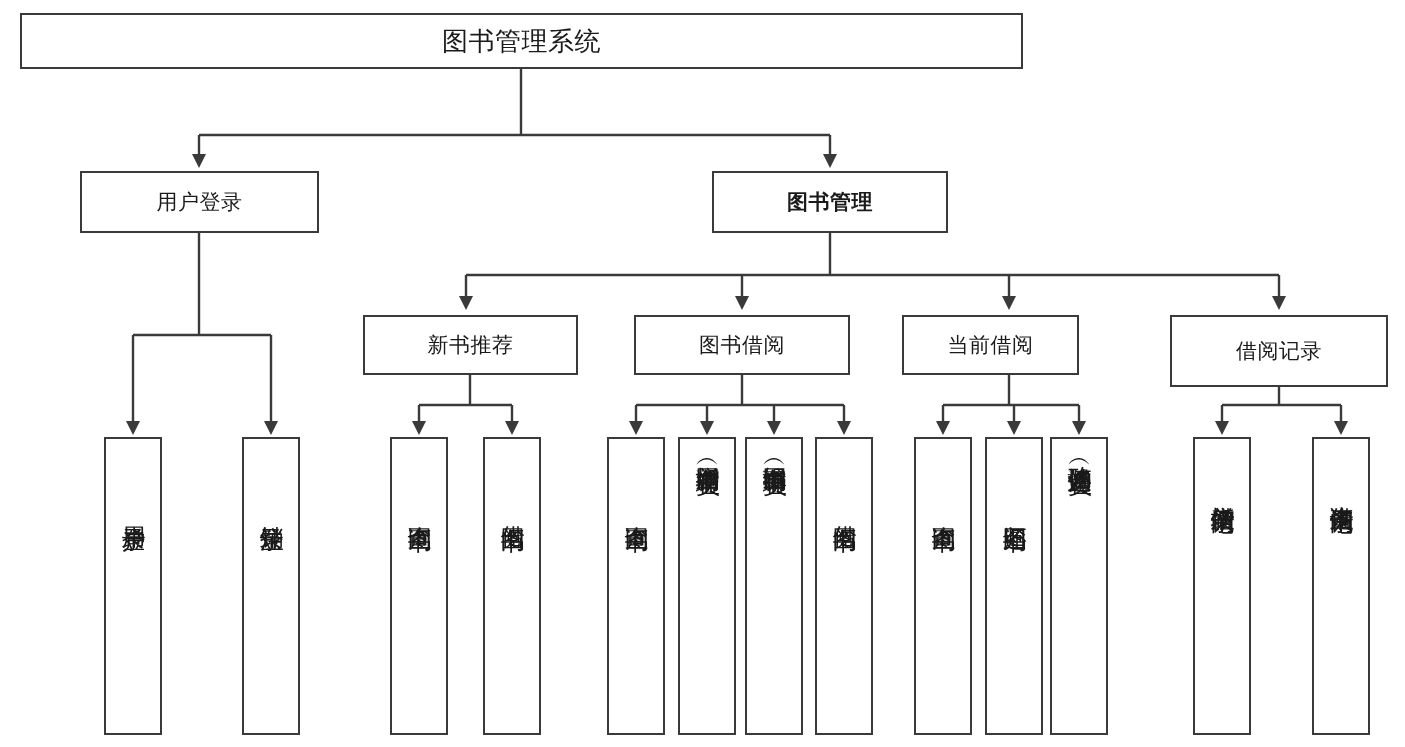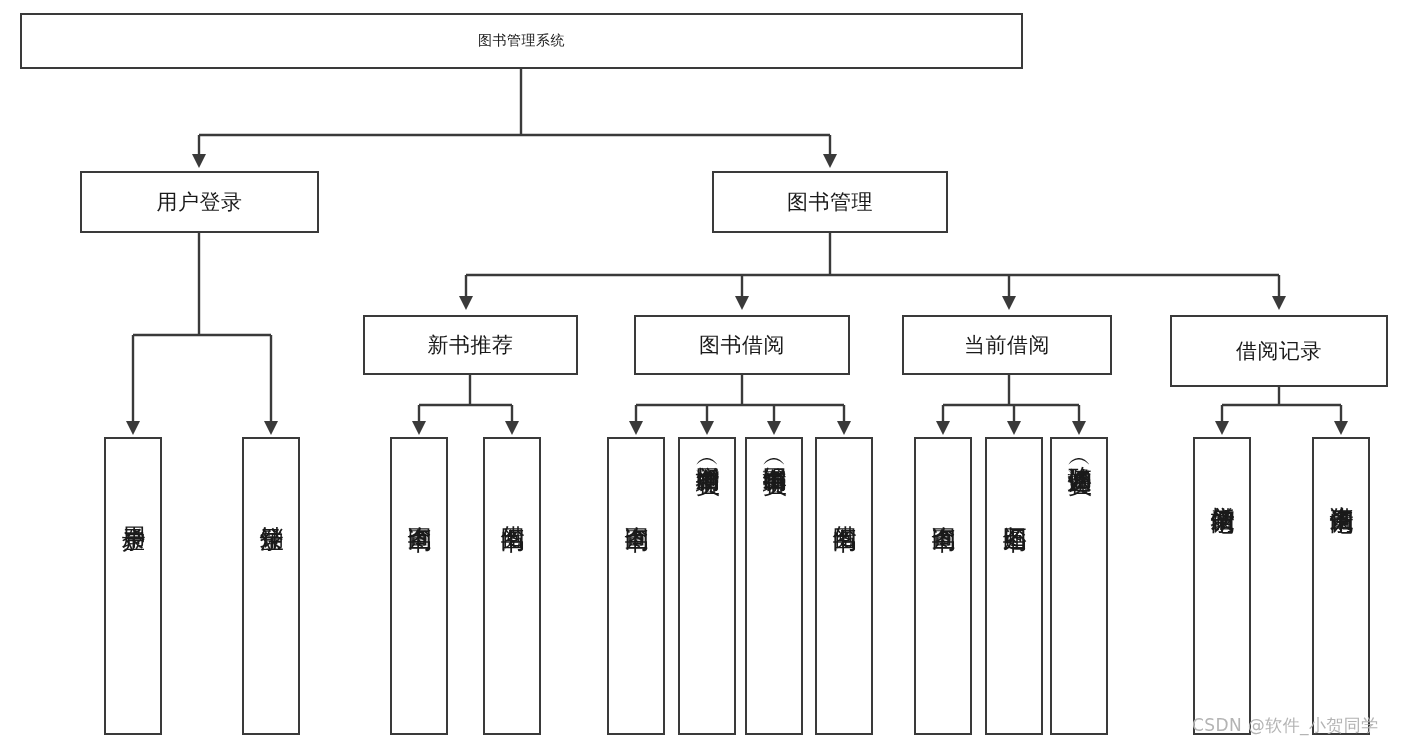--- a/index.html
+++ b/index.html
@@ -41,22 +41,21 @@
     display: block;
     text-align: center;
     line-height: 1.0;
     white-space: nowrap;
   }
   .node.horizontal .label {
     font-size: 21px;
     letter-spacing: 0.5px;
   }
   .node.root .label {
-    font-size: 14px;
-    font-family: Liberation Mono, monospace;
+    font-size: 26px;
   }
   .node.vertical {
     align-items: flex-start;
     justify-content: center;
     padding-top: 6px;
   }
   .node.vertical .label {
     writing-mode: vertical-rl;
     text-orientation: upright;
     font-size: 24px;
@@ -138,31 +137,31 @@
     </g>
   </svg>
 
   <div class="node horizontal root" style="left:20px; top:13px; width:1003px; height:56px;">
     <span class="label">图书管理系统</span>
   </div>
 
   <div class="node horizontal" style="left:80px; top:171px; width:239px; height:62px;">
     <span class="label">用户登录</span>
   </div>
-  <div class="node horizontal" style="left:712px; top:171px; width:236px; height:62px;">
+  <div class="node horizontal" style="left:712px; top:171px; width:236px; height:62px;font-weight:bold;">
     <span class="label">图书管理</span>
   </div>
 
   <div class="node horizontal" style="left:363px; top:315px; width:215px; height:60px;justify-content:center;">
     <span class="label">新书推荐</span>
   </div>
   <div class="node horizontal" style="left:634px; top:315px; width:216px; height:60px;font-family:Liberation Serif, serif;">
     <span class="label">图书借阅</span>
   </div>
-  <div class="node horizontal" style="left:902px; top:315px; width:210px; height:60px;">
+  <div class="node horizontal" style="left:902px; top:315px; width:177px; height:60px;">
     <span class="label">当前借阅</span>
   </div>
   <div class="node horizontal" style="left:1170px; top:315px; width:218px; height:72px;">
     <span class="label">借阅记录</span>
   </div>
 
   <div class="node vertical short" style="left:104px; top:437px; width:58px; height:298px;">
     <span class="label">用户登录</span>
   </div>
   <div class="node vertical short" style="left:242px; top:437px; width:58px; height:298px;">
@@ -199,15 +198,14 @@
     <span class="label">确认归还（管理员）</span>
   </div>
 
   <div class="node vertical mid" style="left:1193px; top:437px; width:58px; height:298px;">
     <span class="label">新增借阅记录</span>
   </div>
   <div class="node vertical mid" style="left:1312px; top:437px; width:58px; height:298px;">
     <span class="label">查询借阅记录</span>
   </div>
 
-  <div class="watermark">CSDN @软件_小贺同学</div>
 
 </div>
 
 </body></html>

